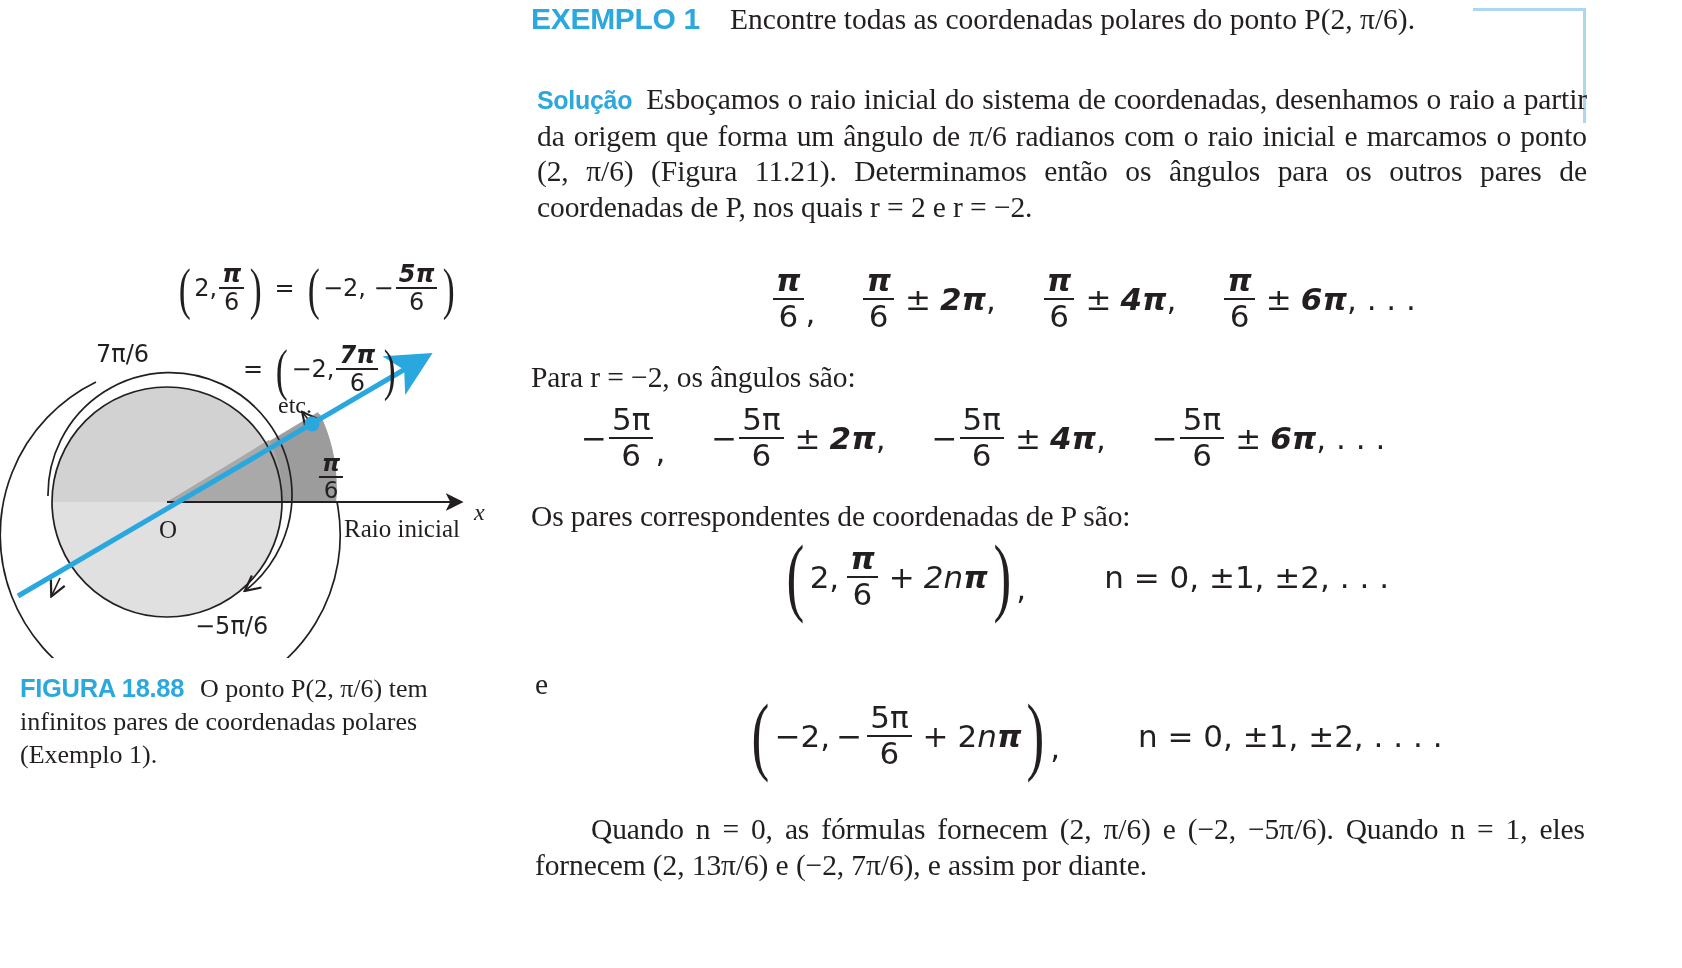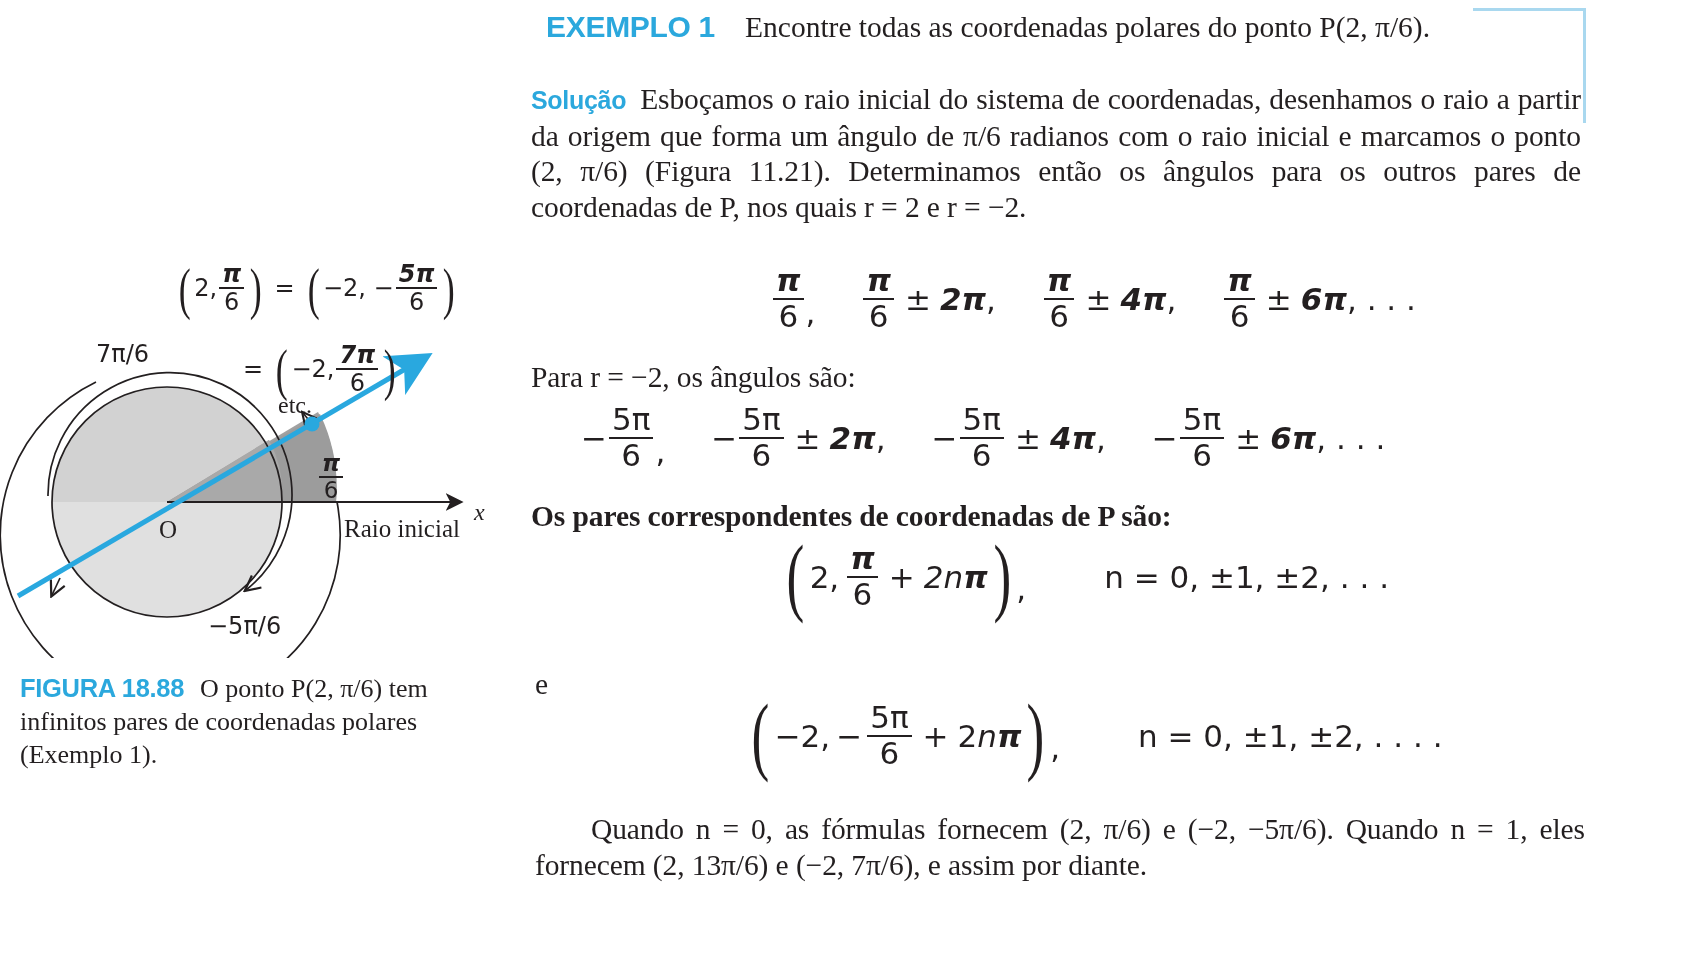--- a/index.html
+++ b/index.html
@@ -48,53 +48,51 @@
   .label-chip {
     color: #2ba8dd;
     font-family: "Liberation Sans", "DejaVu Sans", sans-serif;
     font-weight: bold;
     letter-spacing: -0.3px;
   }
 
   
   #example-heading {
     position: absolute;
-    left: 0; top: 10px;
-    white-space: nowrap;
-    margin-left: 15px;
+    left: 0; top: 2px;
+    white-space: nowrap;
   }
   #example-heading .label-chip { font-size: 30px; }
   #example-heading .heading-text {
     font-size: 29.5px;
     margin-left: 30px;
   }
 
   #solution-paragraph {
     position: absolute;
-    left: 0; top: 82px;
+    left: 6px; top: 82px;
     width: 1050px;
   }
   #solution-paragraph .label-chip { font-size: 25px; margin-right: 14px; }
 
   #para-r2 {
     position: absolute;
     left: 0; top: 224px;
     width: 1050px;
     text-indent: 56px;
   }
   #para-rminus2 {
     position: absolute;
     left: 0; top: 360px;
     width: 1050px;
   }
   #para-pairs {
     position: absolute;
     left: 0; top: 499px;
     width: 1050px;
-    font-weight: bold;
   }
   #conjunction-e {
     position: absolute;
     left: 4px; top: 668px;
     font-size: 29.5px;
   }
   #para-final {
     position: absolute;
     left: 4px; top: 812px;
     width: 1050px;
@@ -175,21 +173,21 @@
     left: 278px; top: 392px;
     font-size: 24px;
     font-family: "Liberation Serif", "DejaVu Serif", serif;
   }
   #fig-label-7pi6 {
     position: absolute; left: 96px; top: 340px;
     font-size: 24px; font-family: "DejaVu Sans", sans-serif;
     white-space: nowrap;
   }
   #fig-label-m5pi6 {
-    position: absolute; left: 208px; top: 612px;
+    position: absolute; left: 195px; top: 612px;
     font-size: 24px; font-family: "DejaVu Sans", sans-serif;
     white-space: nowrap;
   }
   #fig-label-pi6 {
     position: absolute; left: 317px; top: 452px;
     font-family: "DejaVu Sans", sans-serif; font-size: 23px;
   }
   #fig-label-O {
     position: absolute; left: 159px; top: 516px;
     font-size: 25px; font-family: "Liberation Serif", serif;

